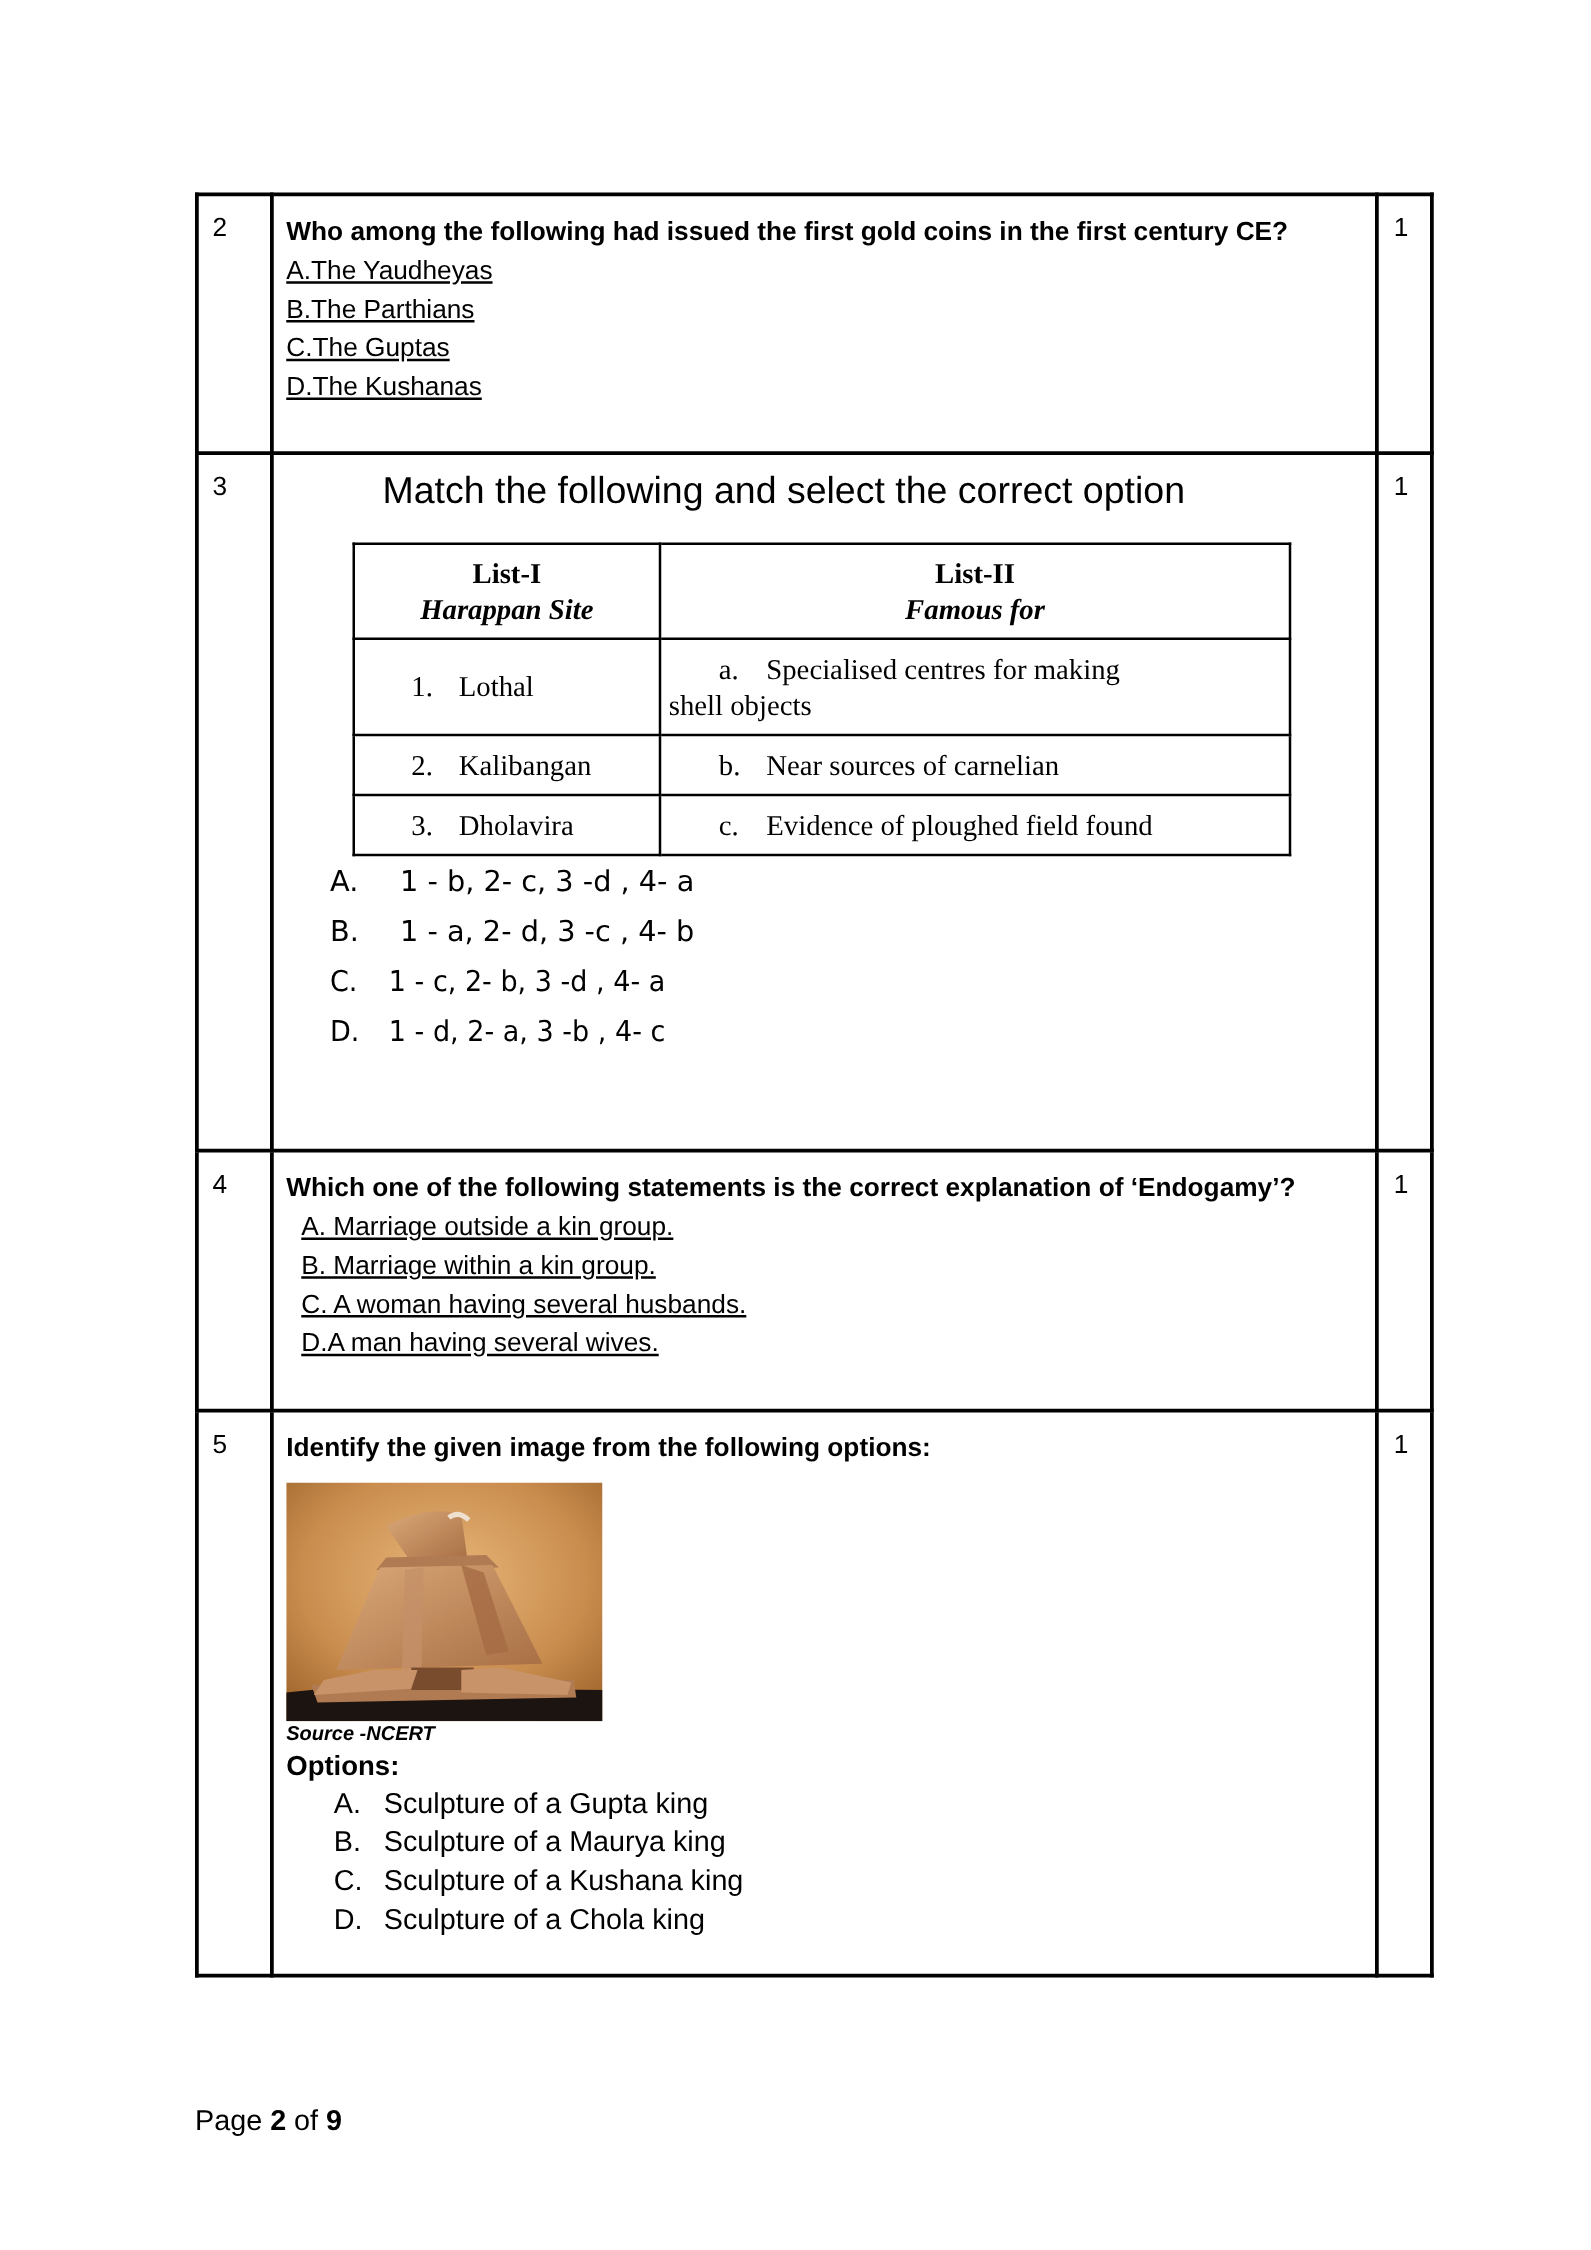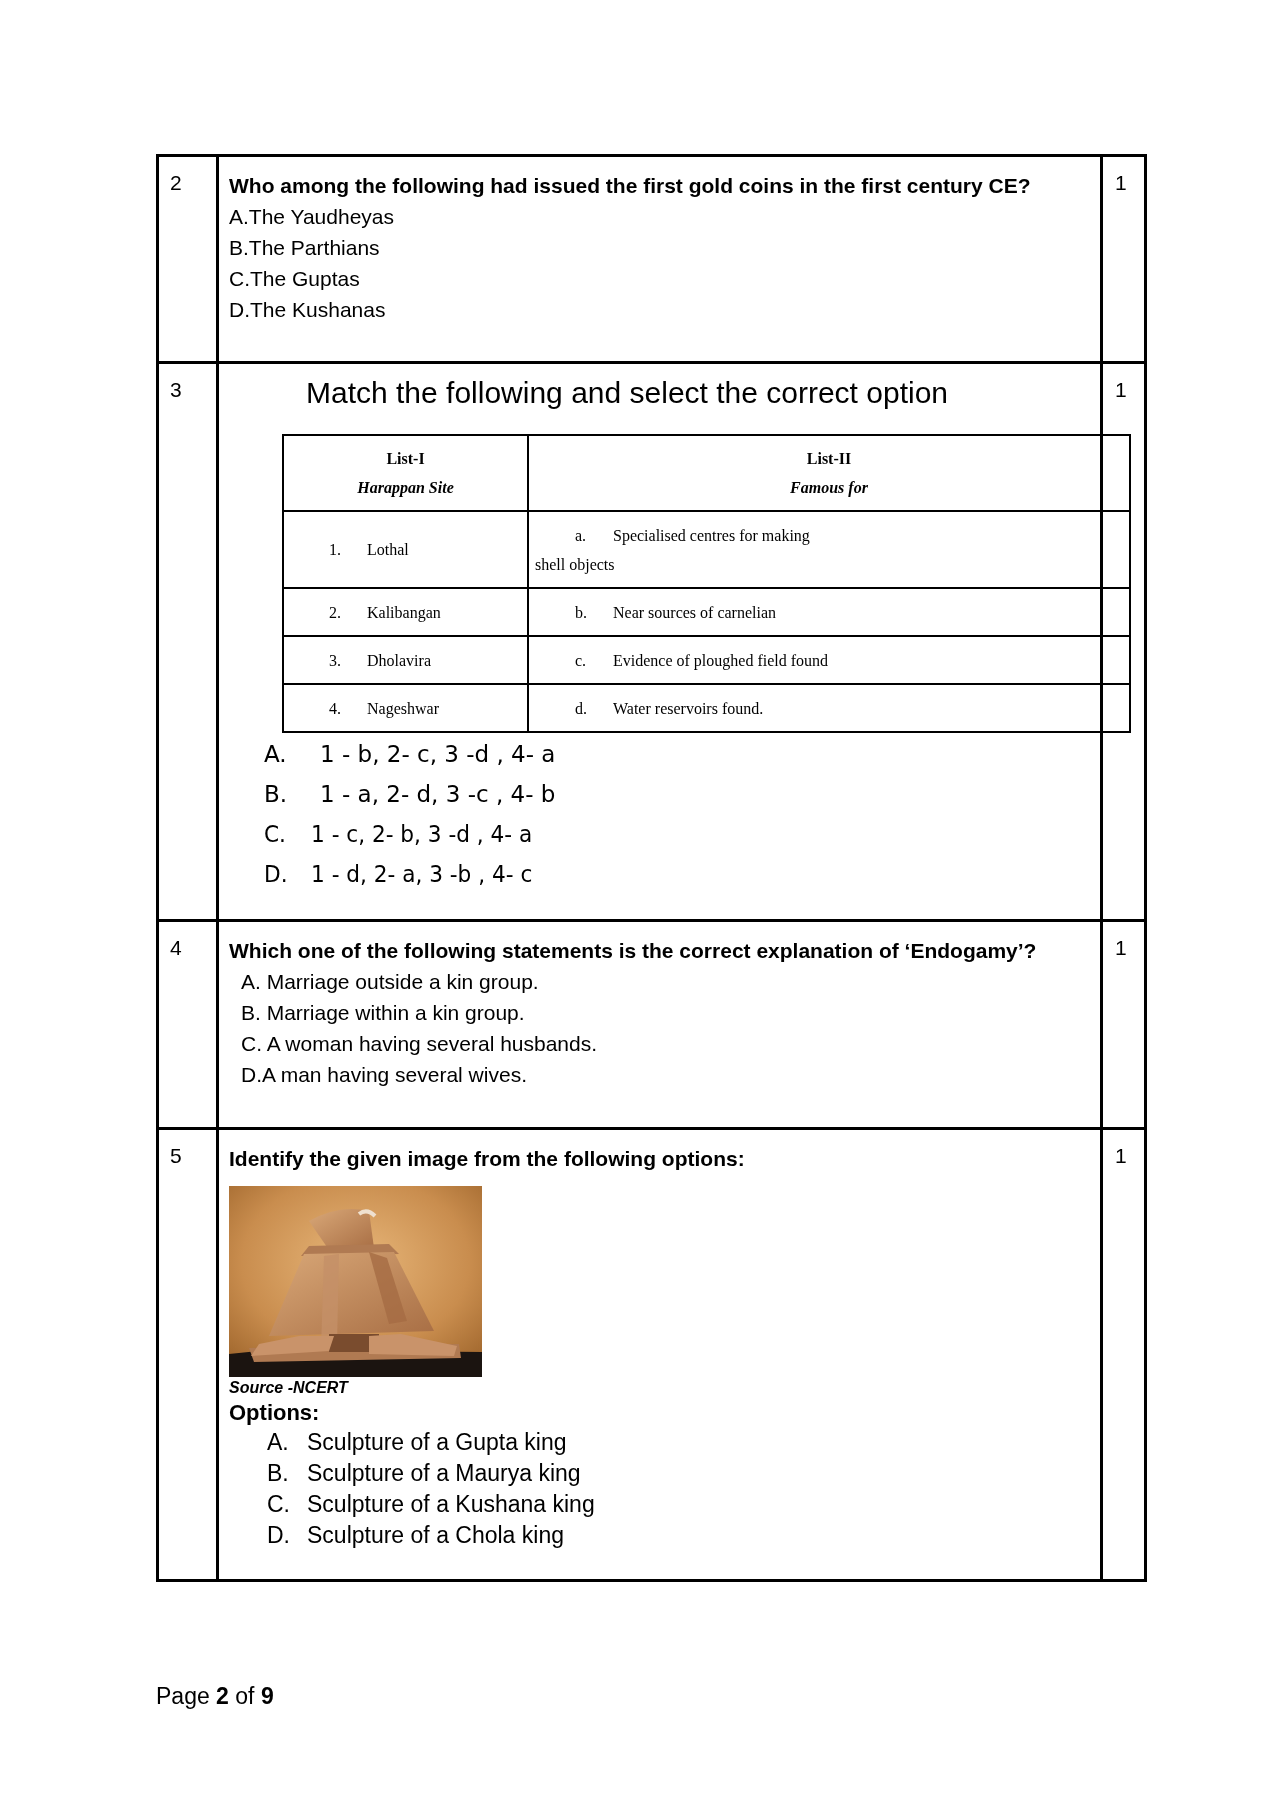--- a/index.html
+++ b/index.html
@@ -12,24 +12,24 @@
   .qnum { font-size: 21px; padding: 14px 0 0 11px !important; }
   .qmarks { font-size: 21px; padding: 14px 0 0 12px !important; }
   .qbody { padding: 13px 10px 0 10px !important; font-size: 21px; line-height: 31px; }
 
   .row2 { height: 207px; }
   .row3 { height: 558px; }
   .row4 { height: 208px; }
   .row5 { height: 452px; }
 
   .bold { font-weight: bold; }
-  .opt-list div { white-space: nowrap; }
+  .opt-list div { white-space: nowrap; text-decoration: underline; }
 
   .match-prompt { font-size: 30px; margin: 0 0 0 77px; line-height: 32px; }
-  .match-table { border-collapse: collapse; margin: 25px 0 0 53px; width: 849px; font-family: "Liberation Serif", serif; font-size: 16px; }
+  .match-table { border-collapse: collapse; margin: 25px 0 0 53px; width: 751px; font-family: "Liberation Serif", serif; font-size: 23px; }
   .match-table td { border: 2px solid #000 !important; padding: 0 !important; vertical-align: middle !important; }
   .match-table .h { text-align: center; height: 74px; line-height: 29px; }
   .match-table .h .it { font-style: italic; font-weight: bold; }
   .match-table .h .bd { font-weight: bold; }
   .match-table .l { width: 164px; padding-left: 45px !important; height: 46px; margin-top: 16px; }
   .match-table .r { padding-left: 6px !important; border-radius: 10px; }
   .match-table .r .ind { padding-left: 40px; }
   .match-table .tall { height: 75px; }
   .match-table .lbl { display: inline-block; width: 38px; }
   .match-table .lblr { display: inline-block; width: 38px; }
@@ -103,26 +103,20 @@
           <td class="r">
                   <div class="ind"><span class="lblr">b.</span><span>Near sources of carnelian</span></div>
                 </td>
         </tr>
         <tr>
           <td class="l"><span class="lbl">3.</span><span>Dholavira</span></td>
           <td class="r">
                   <div class="ind"><span class="lblr">c.</span><span>Evidence of ploughed field found</span></div>
                 </td>
         </tr>
-        <tr>
-          <td class="l"><span class="lbl">4.</span><span>Nageshwar</span></td>
-          <td class="r">
-                  <div class="ind"><span class="lblr">d.</span><span>Water reservoirs found.</span></div>
-                </td>
-        </tr>
       </tbody>
           </table>
       <div class="match-opts">
         <div class="mo"><span class="ml">A.</span><span>1 - b, 2- c, 3 -d , 4- a</span></div>
         <div class="mo"><span class="ml">B.</span><span>1 - a, 2- d, 3 -c , 4- b</span></div>
         <div class="mo cd"><span class="ml">C.</span><span>1 - c, 2- b, 3 -d , 4- a</span></div>
         <div class="mo cd"><span class="ml">D.</span><span>1 - d, 2- a, 3 -b , 4- c</span></div>
       </div>
     </td>
     <td class="qmarks">1</td>

